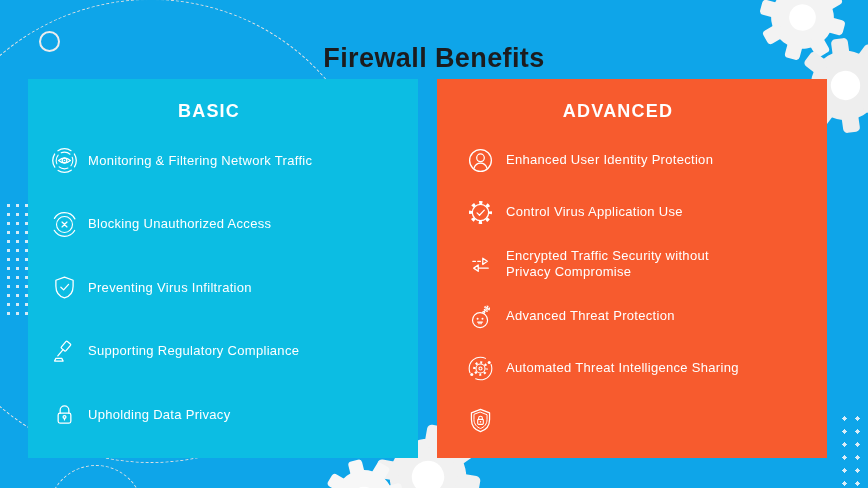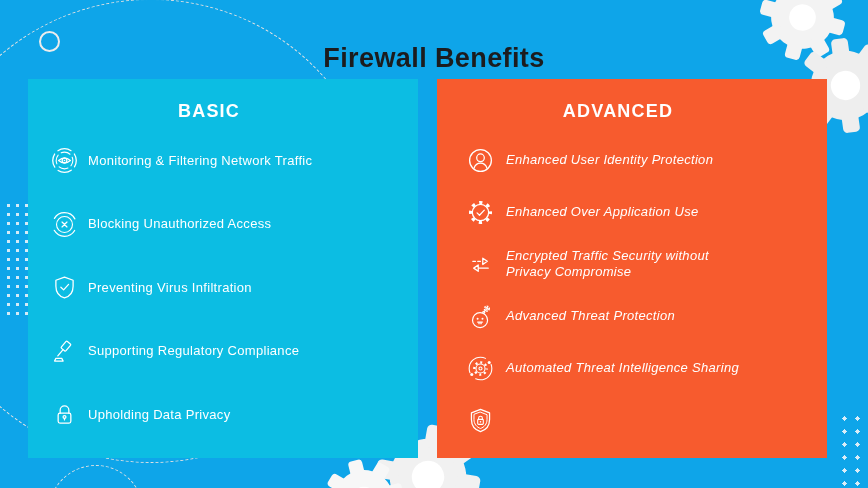--- a/index.html
+++ b/index.html
@@ -24,21 +24,21 @@
   
   .panel{position:absolute;top:79px;width:390px;height:379px;z-index:2;}
   .panel-basic{left:28px;}
   .panel-advanced{left:437px;}
   .panel-header{
     text-align:center;padding:22px 28px 0 0;color:#fff;
     font-weight:700;font-size:18px;letter-spacing:1.2px;
   }
   .panel-list{display:flex;flex-direction:column;}
   .panel-basic .panel-list{margin-top:7px;}
-  .panel-advanced .panel-list{margin-top:12px;font-style:italic;}
+  .panel-advanced .panel-list{margin-top:12px;}
   .row{display:flex;align-items:center;}
   .panel-basic .row{height:63.5px;padding-left:22px;gap:9px;}
   .panel-advanced .row{height:52px;padding-left:29px;gap:11px;}
   .bicon{width:29px;height:29px;flex:0 0 29px;}
   .bicon svg{width:100%;height:100%;display:block;}
   .blabel{
     color:#fff;font-size:13px;letter-spacing:.3px;line-height:1.2;
     white-space:pre-line;
   }
   .hidden-defs{position:absolute;width:0;height:0;overflow:hidden;}
@@ -243,21 +243,21 @@
             </svg>
           </span>
           <span class="blabel">Enhanced User Identity Protection</span>
         </div>
         <div class="row">
           <span class="bicon">
             <svg viewBox="0 0 32 32">
               <use href="#sym-gear-check-icon"></use>
             </svg>
           </span>
-          <span class="blabel">Enhanced Over Application Use</span>
+          <span class="blabel">Control Virus Application Use</span>
         </div>
         <div class="row">
           <span class="bicon">
             <svg viewBox="0 0 32 32">
               <use href="#sym-exchange-arrows-icon"></use>
             </svg>
           </span>
           <span class="blabel">Encrypted Traffic Security without
 Privacy Compromise</span>
         </div>

